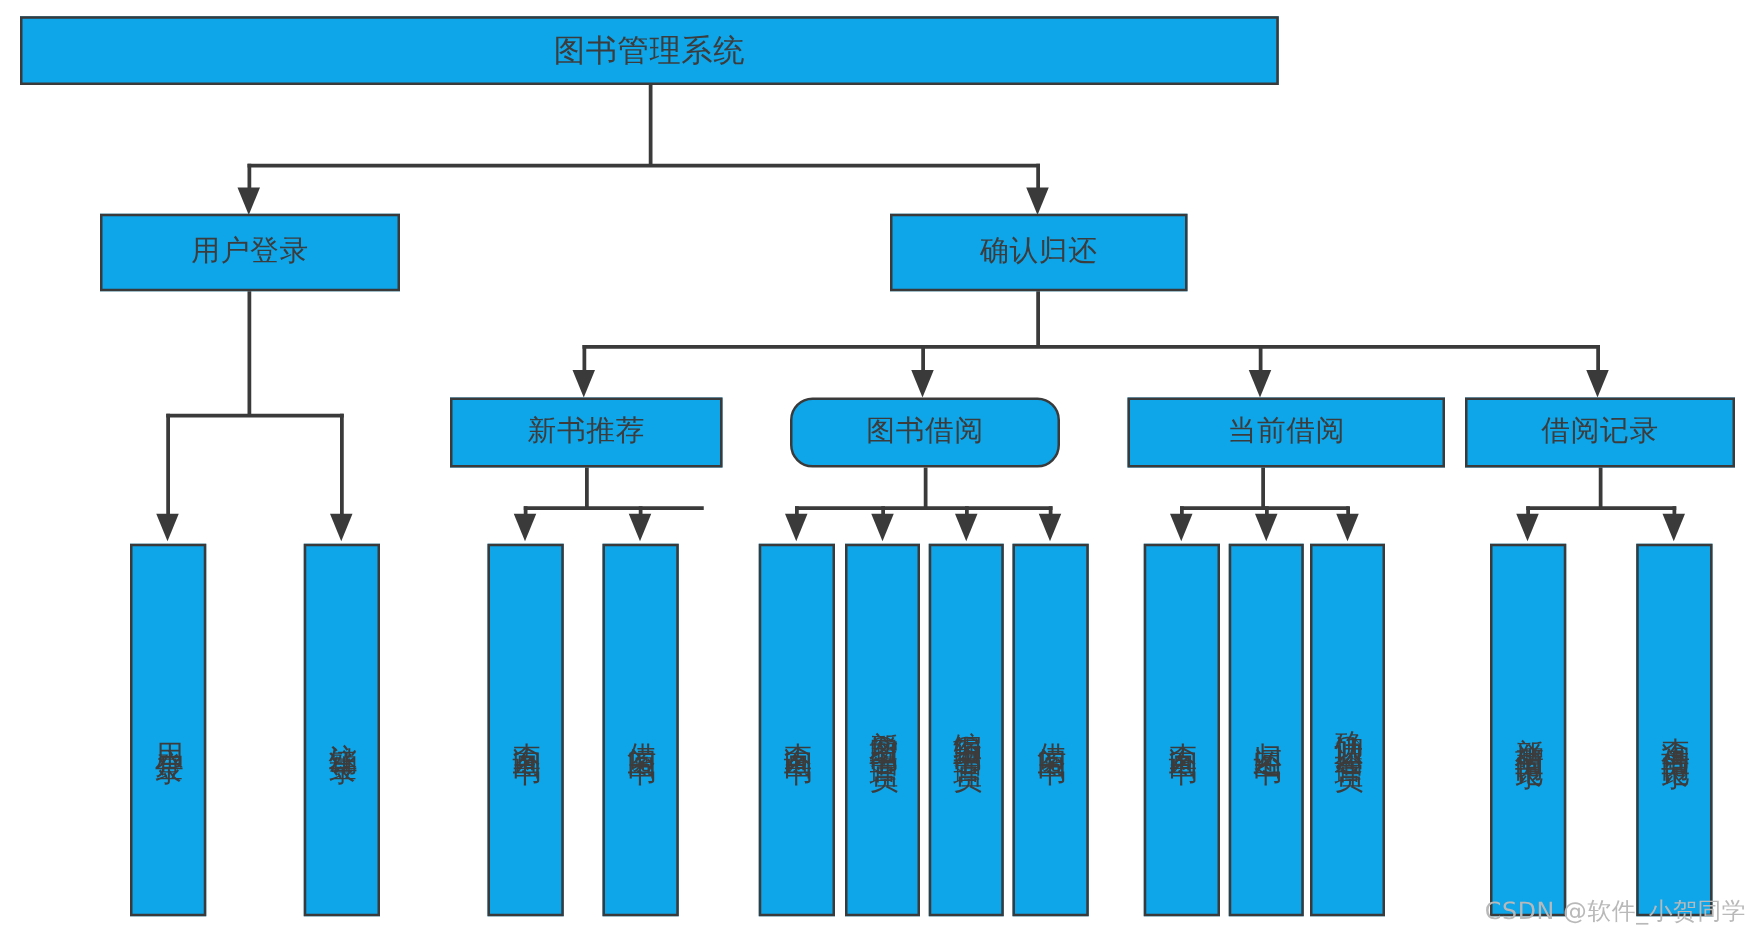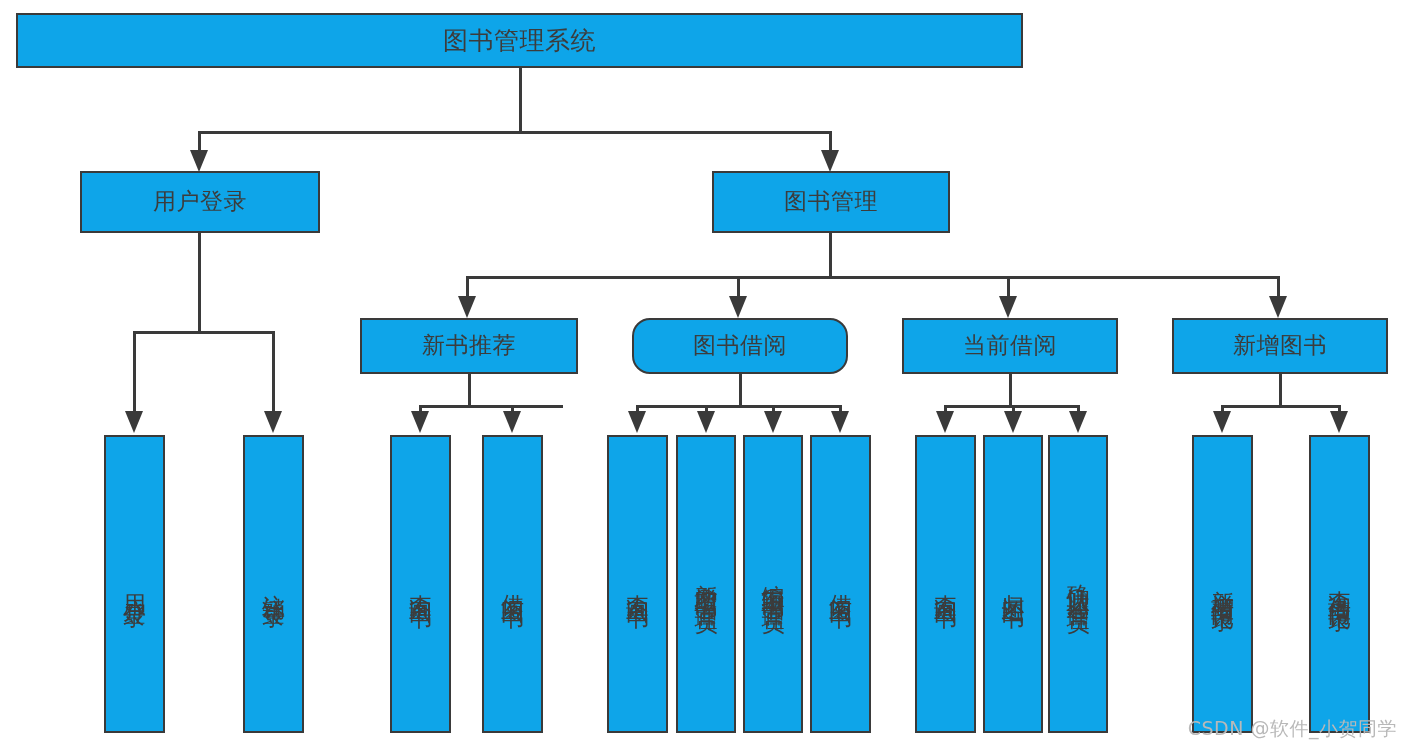--- a/index.html
+++ b/index.html
@@ -58,21 +58,21 @@
   
   .node.lvl3 {
     top: 318px;
     height: 56px;
   }
   .node.lvl3 .node-label {
     font-size: 23px;
   }
   .node.n-new-book   { left: 360px;  width: 218px; }
   .node.n-borrow     { left: 632px;  width: 216px; border-radius: 18px; }
-  .node.n-current    { left: 902px;  width: 216px; }
+  .node.n-current    { left: 902px;  width: 254px; }
   .node.n-record     { left: 1172px; width: 216px; }
 
   
   .node.leaf {
     top: 435px;
     height: 298px;
     align-items: center;
     justify-content: center;
     padding: 6px 0;
   }
@@ -127,21 +127,21 @@
   <div class="conn h" style="left:198px; top:131px; width:634px;"></div>
   <div class="conn v" style="left:198px; top:131px; height:23px;"></div>
   <div class="conn v" style="left:829px; top:131px; height:23px;"></div>
   <div class="arrow" style="left:190px; top:150px;"></div>
   <div class="arrow" style="left:821px; top:150px;"></div>
 
   <div class="node lvl2 n-user-login">
     <span class="node-label">用户登录</span>
   </div>
   <div class="node lvl2 n-book-manage">
-    <span class="node-label">图书管理</span>
+    <span class="node-label">确认归还</span>
   </div>
 
   <div class="conn v" style="left:198px; top:233px; height:100px;"></div>
   <div class="conn h" style="left:133px; top:331px; width:142px;"></div>
   <div class="conn v" style="left:133px; top:331px; height:82px;"></div>
   <div class="conn v" style="left:272px; top:331px; height:82px;"></div>
   <div class="arrow" style="left:125px; top:411px;"></div>
   <div class="arrow" style="left:264px; top:411px;"></div>
 
   <div class="conn v" style="left:829px; top:233px; height:45px;"></div>
@@ -158,21 +158,21 @@
   <div class="node lvl3 n-new-book">
     <span class="node-label">新书推荐</span>
   </div>
   <div class="node lvl3 n-borrow">
     <span class="node-label">图书借阅</span>
   </div>
   <div class="node lvl3 n-current">
     <span class="node-label">当前借阅</span>
   </div>
   <div class="node lvl3 n-record">
-    <span class="node-label">新增图书</span>
+    <span class="node-label">借阅记录</span>
   </div>
 
   <div class="conn v" style="left:468px; top:374px; height:33px;"></div>
   <div class="conn h" style="left:419px; top:405px; width:144px;"></div>
   <div class="conn v" style="left:419px; top:405px; height:10px;"></div>
   <div class="conn v" style="left:511px; top:405px; height:10px;"></div>
   <div class="arrow" style="left:411px; top:411px;"></div>
   <div class="arrow" style="left:503px; top:411px;"></div>
 
   <div class="conn v" style="left:739px; top:374px; height:33px;"></div>

